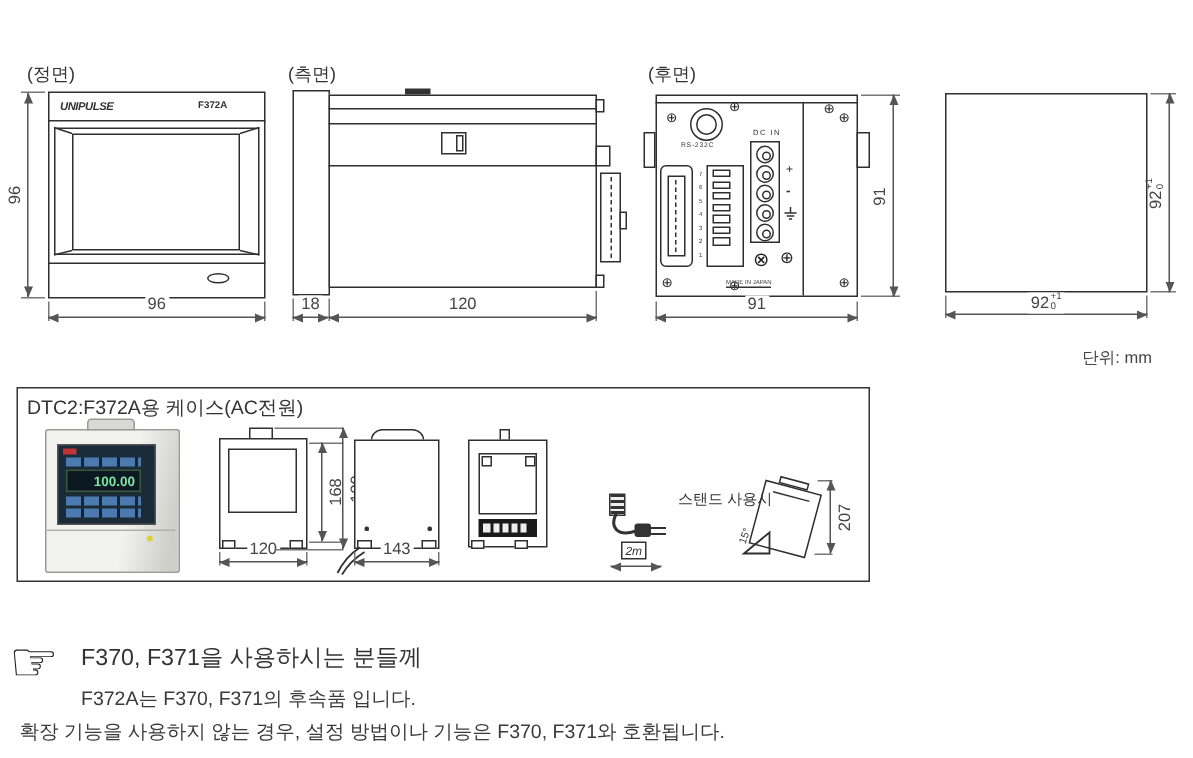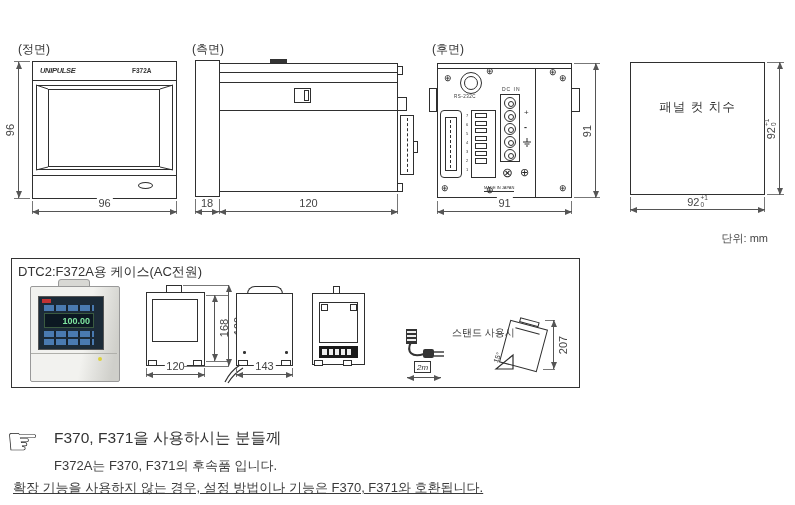--- a/index.html
+++ b/index.html
@@ -164,21 +164,20 @@
   <div class="dimv" style="left:595px;top:63px;height:135px;">
     <span class="lbl">91</span>
   </div>
   <div class="ext" style="left:437px;top:201px;width:1px;height:13px;"></div>
   <div class="ext" style="left:571px;top:201px;width:1px;height:13px;"></div>
   <div class="dimh" style="left:437px;top:211px;width:135px;">
     <span class="lbl">91</span>
   </div>
 
   <div class="rect r15" style="left:630px;top:62px;width:135px;height:133px;"></div>
-  <div class="txt" style="left:630px;top:99px;width:135px;text-align:center;font-size:12.5px;letter-spacing:1px;">패널 컷 치수</div>
   <div class="ext" style="left:767px;top:62px;width:17px;height:1px;"></div>
   <div class="ext" style="left:767px;top:194px;width:17px;height:1px;"></div>
   <div class="dimv" style="left:779px;top:62px;height:133px;">
     <span class="lbl dimlblflex">
         <span>92</span>
         <span class="tolstack">
           <span>+1</span>
           <span>0</span>
         </span>
       </span>
@@ -291,15 +290,15 @@
   <div class="txt" style="left:492px;top:354px;font-size:7px;transform:rotate(-70deg);">15°</div>
   <div class="ext" style="left:545px;top:320px;width:10px;height:1px;"></div>
   <div class="ext" style="left:543px;top:369px;width:12px;height:1px;"></div>
   <div class="dimv" style="left:553px;top:320px;height:49px;">
     <span class="lbl lblr">207</span>
   </div>
 
   <div class="txt" style="left:6px;top:420px;font-size:37px;color:#222;">☞</div>
   <div class="txt" style="left:54px;top:428px;font-size:15.5px;color:#333;">F370, F371을 사용하시는 분들께</div>
   <div class="txt" style="left:54px;top:457px;font-size:13px;color:#3a3a3a;">F372A는 F370, F371의 후속품 입니다.</div>
-  <div class="txt" style="left:13px;top:479px;font-size:13px;color:#3a3a3a;text-decoration:underline;">확장 기능을 사용하지 않는 경우, 설정 방법이나 기능은 F370, F371와 호환됩니다.</div>
+  <div class="txt" style="left:13px;top:479px;font-size:13px;color:#3a3a3a;">확장 기능을 사용하지 않는 경우, 설정 방법이나 기능은 F370, F371와 호환됩니다.</div>
 
 </div>
 
 </body></html>

